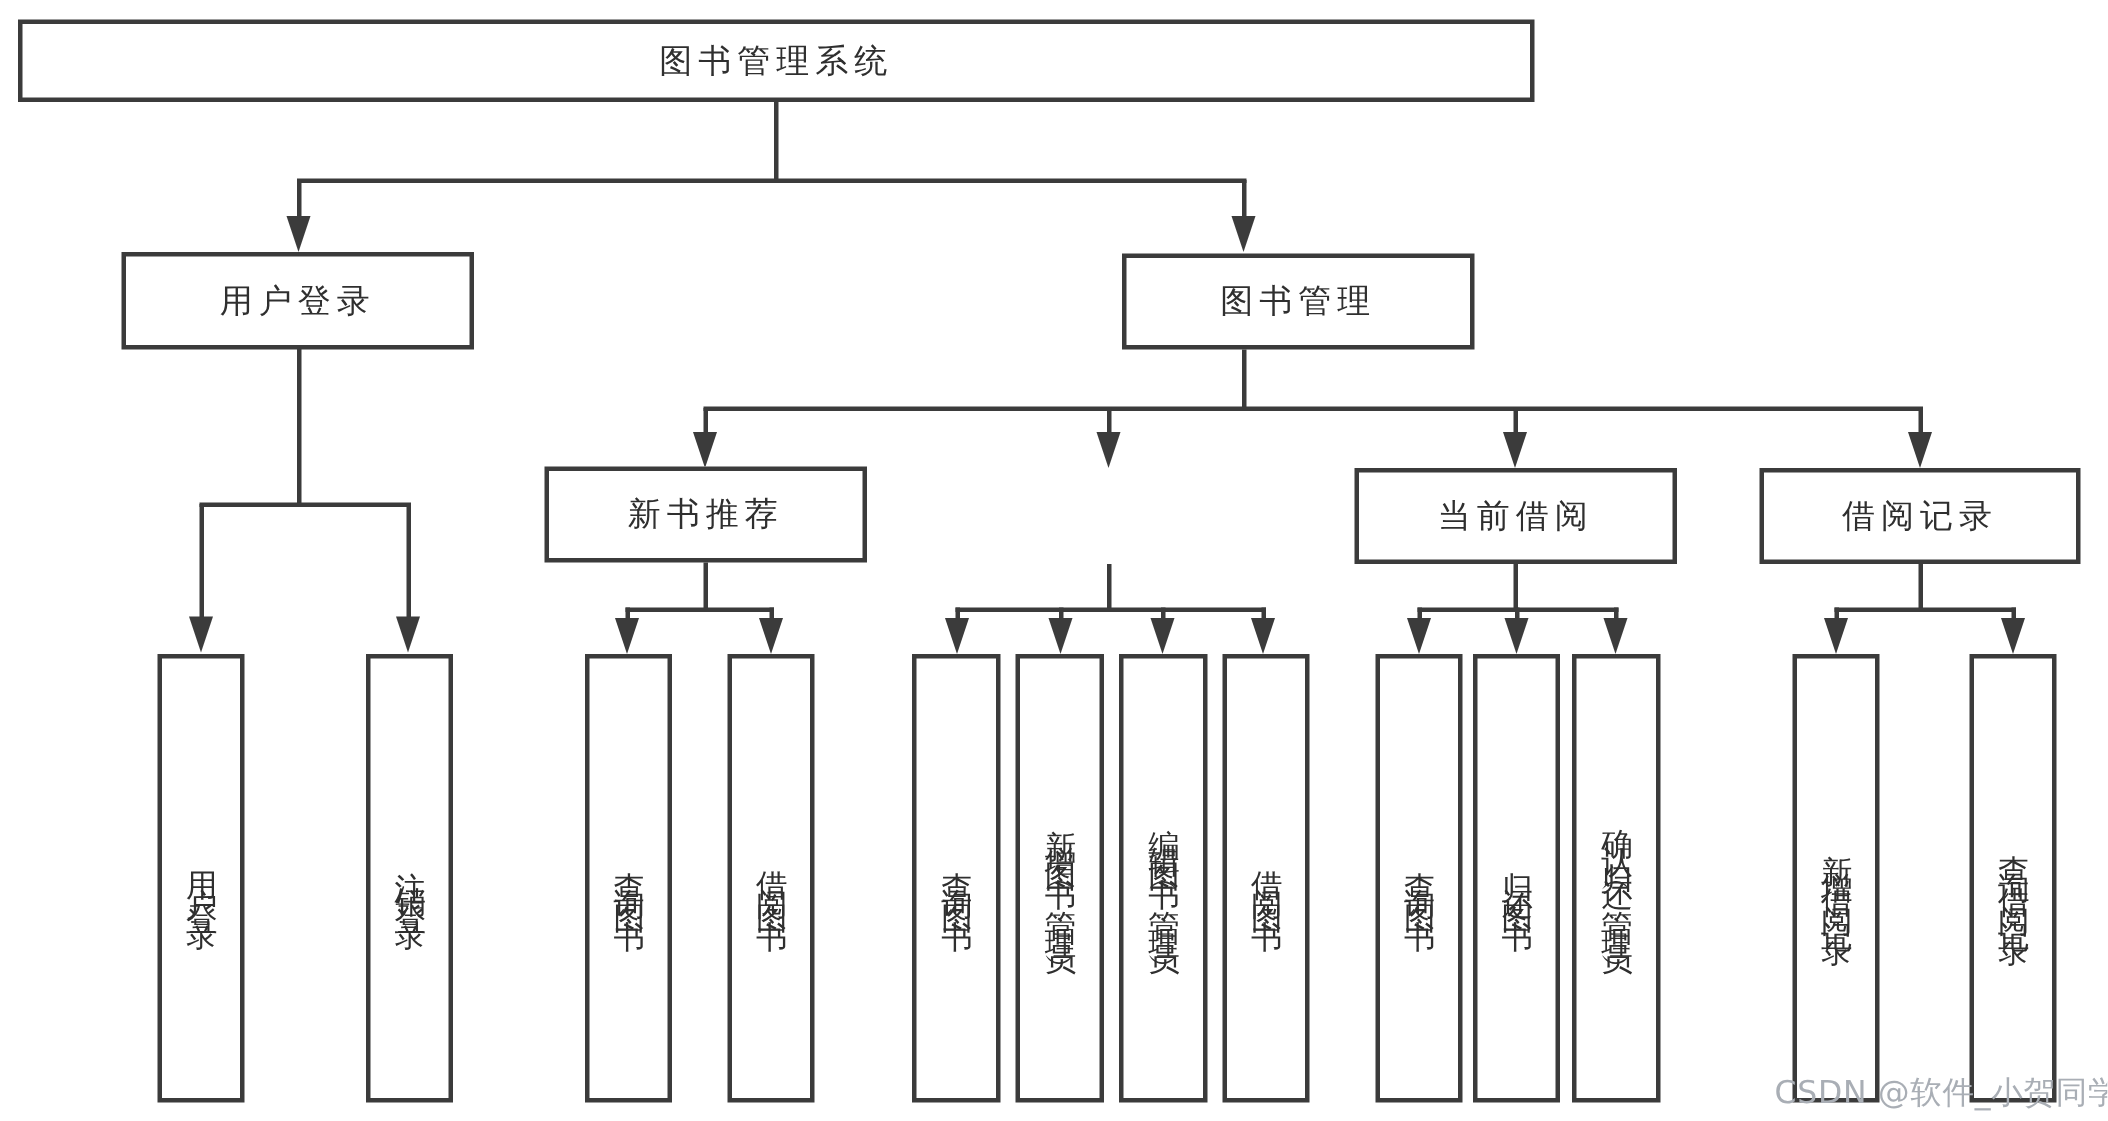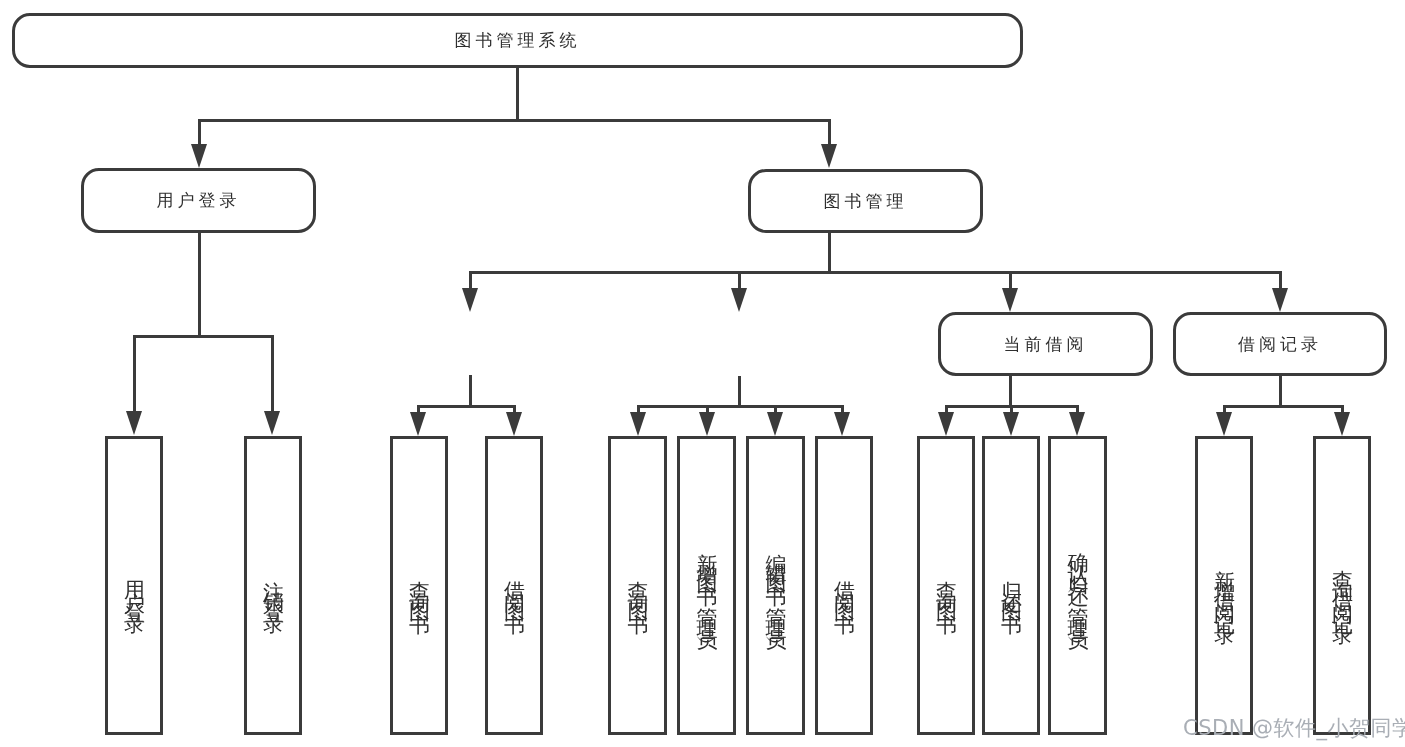--- a/index.html
+++ b/index.html
@@ -12,21 +12,21 @@
   body{font-family:"DejaVu Sans",sans-serif;}
   .stage{
     position:relative;width:1405px;height:747px;background:var(--bg);overflow:hidden;
   }
   
   .bx{
     position:absolute;box-sizing:border-box;border:3px solid var(--line);
     background:#fff;color:var(--text);
     display:flex;align-items:center;justify-content:center;text-align:center;
   }
-  .bx.h{font-size:17px;letter-spacing:4px;white-space:nowrap;border-radius:18px;}
+  .bx.h{font-size:22px;letter-spacing:4px;white-space:nowrap;}
   .bx.v span{
     writing-mode:vertical-rl;text-orientation:mixed;
     font-size:21px;letter-spacing:11px;line-height:1;
   }
   
   .ln{position:absolute;background:var(--line);}
   
   .ah{
     position:absolute;width:0;height:0;margin-left:-8px;
     border-left:8px solid transparent;border-right:8px solid transparent;
@@ -65,21 +65,22 @@
   <i class="ln" style="left:468.5px;top:270.5px;width:813px;height:3px;"></i>
   <i class="ln" style="left:468.5px;top:272px;width:3px;height:18px;"></i>
   <i class="ln" style="left:737.5px;top:272px;width:3px;height:18px;"></i>
   <i class="ln" style="left:1008.5px;top:272px;width:3px;height:18px;"></i>
   <i class="ln" style="left:1278.5px;top:272px;width:3px;height:18px;"></i>
   <i class="ah" style="left:470px;top:288px;"></i>
   <i class="ah" style="left:739px;top:288px;"></i>
   <i class="ah" style="left:1010px;top:288px;"></i>
   <i class="ah" style="left:1280px;top:288px;"></i>
 
-  <div class="bx h" style="left:938px;top:312px;width:215px;height:64px;">当前借阅</div>
+  <div class="bx h" style="left:363px;top:311px;width:215px;height:64px;">新书推荐</div>
+  <div class="bx h" style="left:903px;top:312px;width:215px;height:64px;">当前借阅</div>
   <div class="bx h" style="left:1173px;top:312px;width:214px;height:64px;">借阅记录</div>
 
   <i class="ln" style="left:468.5px;top:375px;width:3px;height:31px;"></i>
   <i class="ln" style="left:416.5px;top:404.5px;width:99px;height:3px;"></i>
   <i class="ln" style="left:416.5px;top:405px;width:3px;height:9px;"></i>
   <i class="ln" style="left:512.5px;top:405px;width:3px;height:9px;"></i>
   <i class="ah" style="left:418px;top:412px;"></i>
   <i class="ah" style="left:514px;top:412px;"></i>
 
   <i class="ln" style="left:737.5px;top:376px;width:3px;height:30px;"></i>

